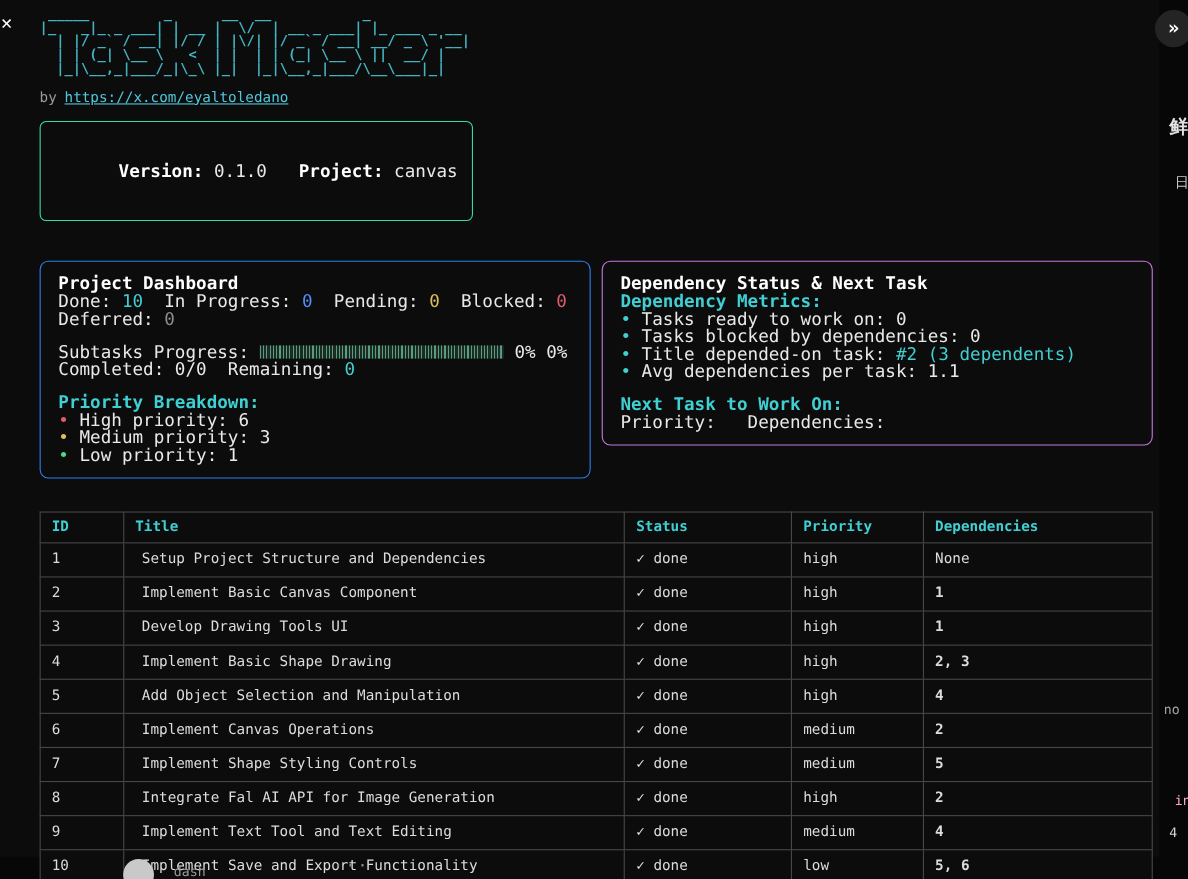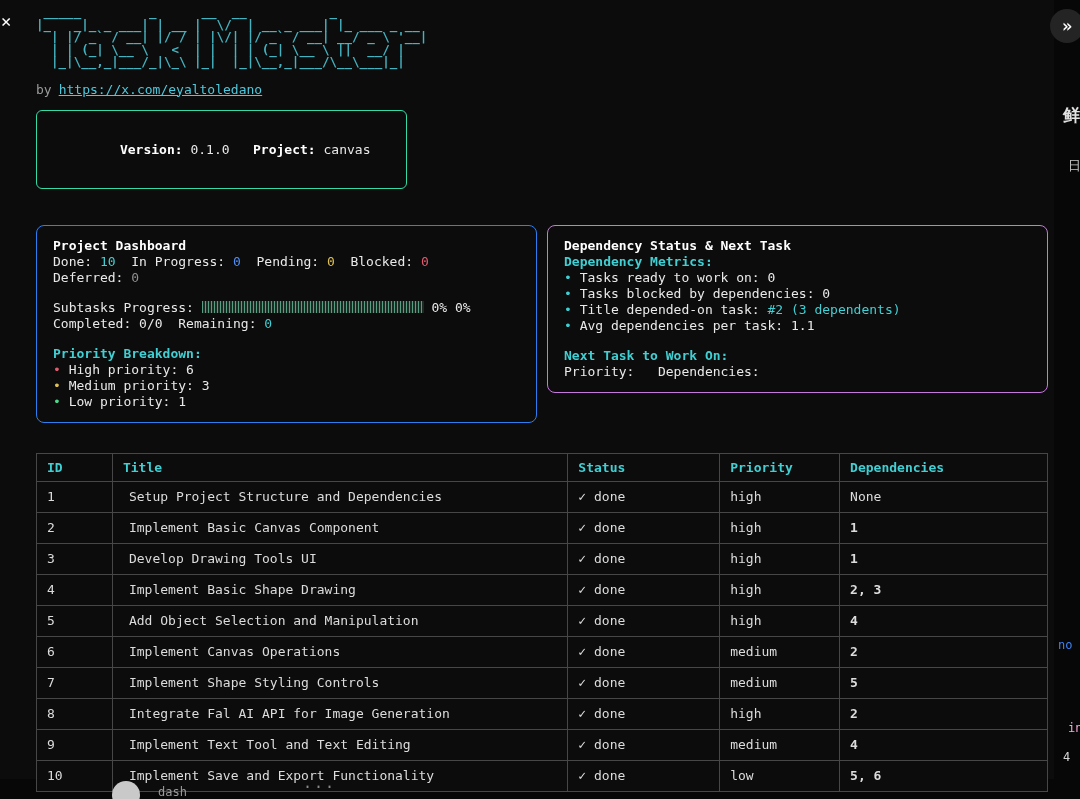--- a/index.html
+++ b/index.html
@@ -7,21 +7,21 @@
   .screen {
     position:relative; width:1080px; height:799px; overflow:hidden;
     background:#0c0c0c; font-family:"DejaVu Sans Mono", monospace; color:#e9e9e9;
   }
   
   .edge-right { position:absolute; right:0; top:0; width:26px; height:100%; background:#070707; }
   .edge-bottom { position:absolute; left:0; bottom:0; width:100%; height:20px; background:#070707; }
   .frag { position:absolute; color:#bdbdbd; z-index:3; }
   .frag-cjk-1 { left:1063px; top:104px; font-size:17px; font-weight:bold; color:#e2e2e2; }
   .frag-cjk-2 { left:1068px; top:157px; font-size:13px; color:#c8c8c8; }
-  .frag-mid-1 { left:1058px; top:638px; font-size:12px; color:#3b82f6; }
+  .frag-mid-1 { left:1058px; top:638px; font-size:12px; color:#a3a3a3; }
   .frag-mid-2 { left:1068px; top:721px; font-size:12px; color:#f9a8d4; }
   .frag-mid-3 { left:1063px; top:750px; font-size:12px; color:#d5d5d5; }
   .frag-comment { left:158px; top:785px; font-size:12px; color:#9a9a9a; }
   .frag-ellipsis { left:303px; top:778px; font-size:15px; color:#8a8a8a; letter-spacing:2px; }
   .avatar { position:absolute; left:112px; top:781px; width:28px; height:28px;
     border-radius:50%; background:#c9c9c9; z-index:3; cursor:pointer; }
 
   
   .close-btn {
     position:absolute; left:1px; top:13px; z-index:5;
@@ -38,25 +38,25 @@
 
   .terminal { position:absolute; left:36px; top:6px; width:1012px; z-index:2; }
 
   .logo { color:#44b3c0; font-size:12.5px; line-height:12.5px; font-weight:bold; white-space:pre; }
   .byline { margin-top:13px; font-size:13px; }
   .byline .by { color:#9a9a9a; margin-right:7px; }
   .byline a { color:#4fc8dc; text-decoration:underline; cursor:pointer; }
 
   .version-box {
     display:inline-block; margin-top:13px; border:1px solid #35dba6; border-radius:6px;
-    padding:16px 36px; font-size:13px; white-space:pre; background:#0c0c0c;
+    padding:16px 13px; font-size:16px; white-space:pre; background:#0c0c0c;
   }
 
   .panels { display:flex; gap:10px; margin-top:36px; align-items:flex-start; width:1012px; }
-  .panel { flex:1; border-radius:8px; padding:12px 16px; font-size:13px; background:#0c0c0c; }
+  .panel { flex:1; border-radius:8px; padding:12px 16px; font-size:16px; background:#0c0c0c; }
   .panel-dashboard { border:1px solid #2d7ff0; }
   .panel-deps { border:1px solid #c678dd; }
   .line { white-space:pre; line-height:16px; min-height:16px; }
   .gap { height:14px; }
 
   .bold-white { color:#ffffff; font-weight:bold; }
   .c-cyan { color:#40d0d4; }
   .cyan-bold { color:#40d0d4; font-weight:bold; }
   .c-blue { color:#4f8ff7; }
   .c-yellow { color:#dfc056; }

